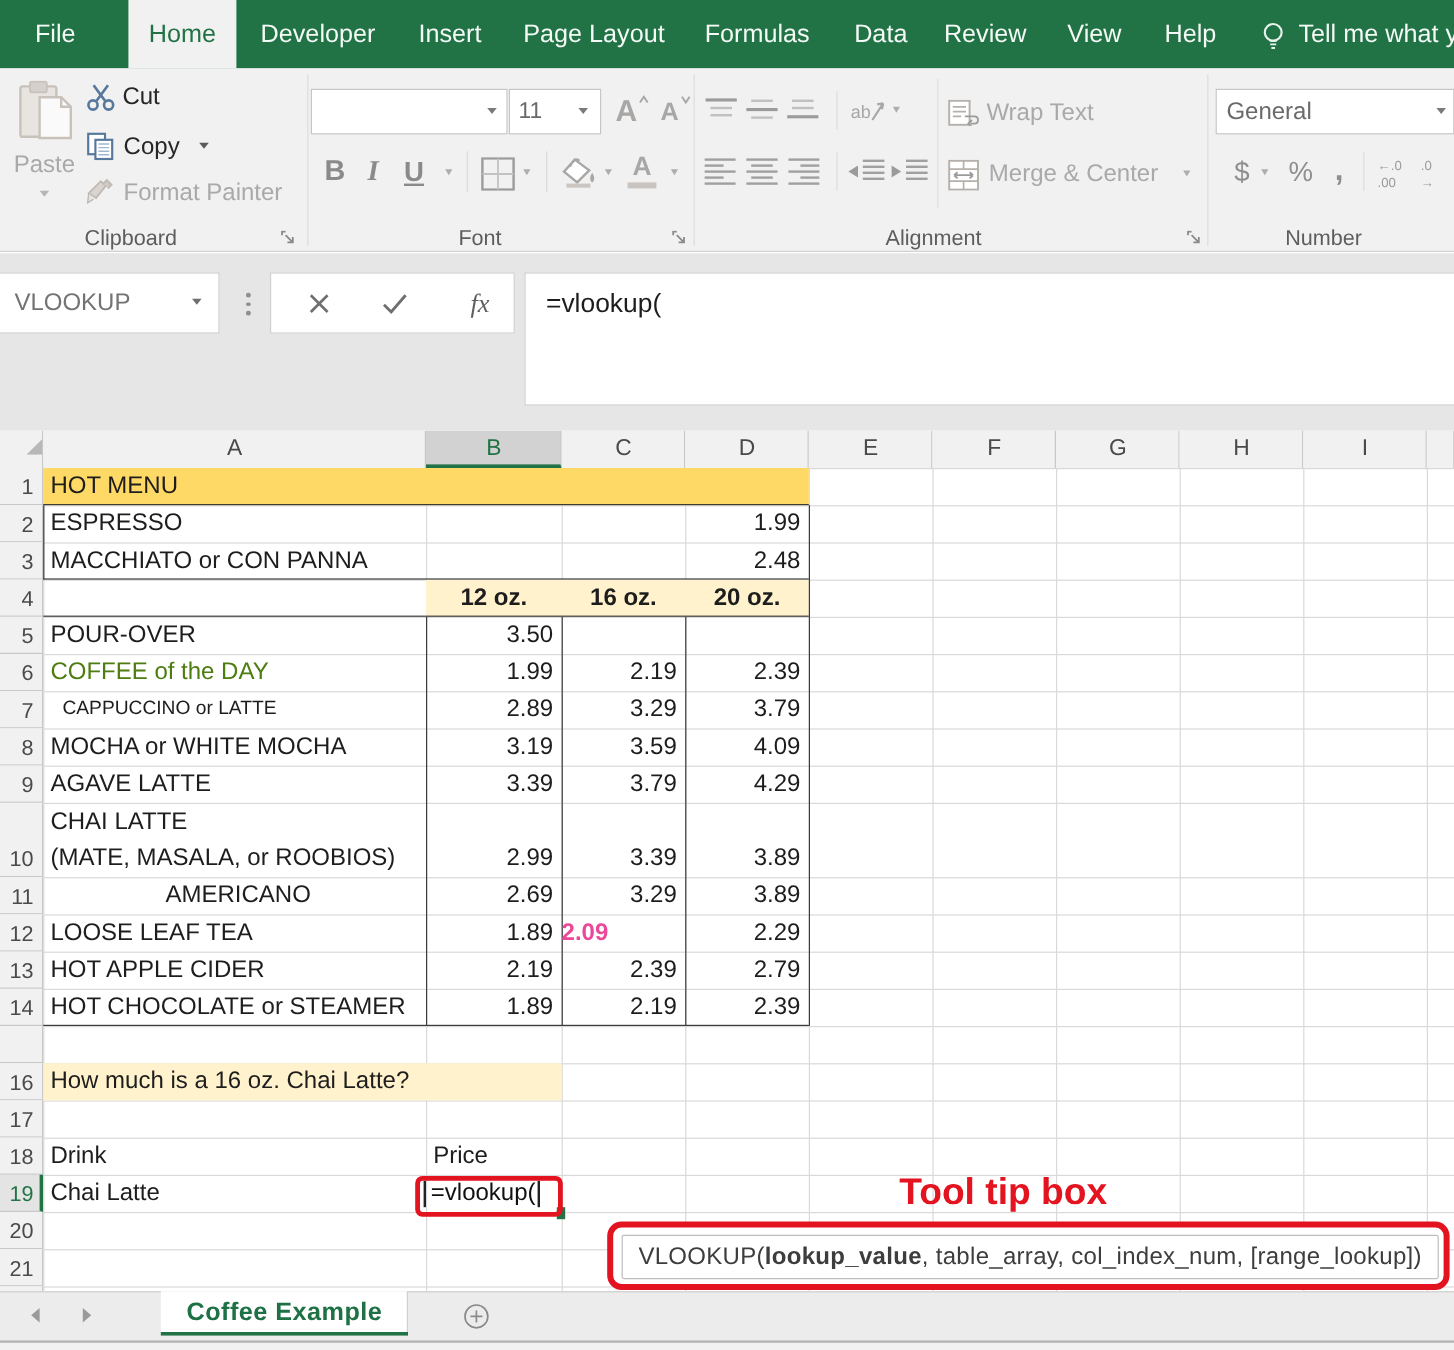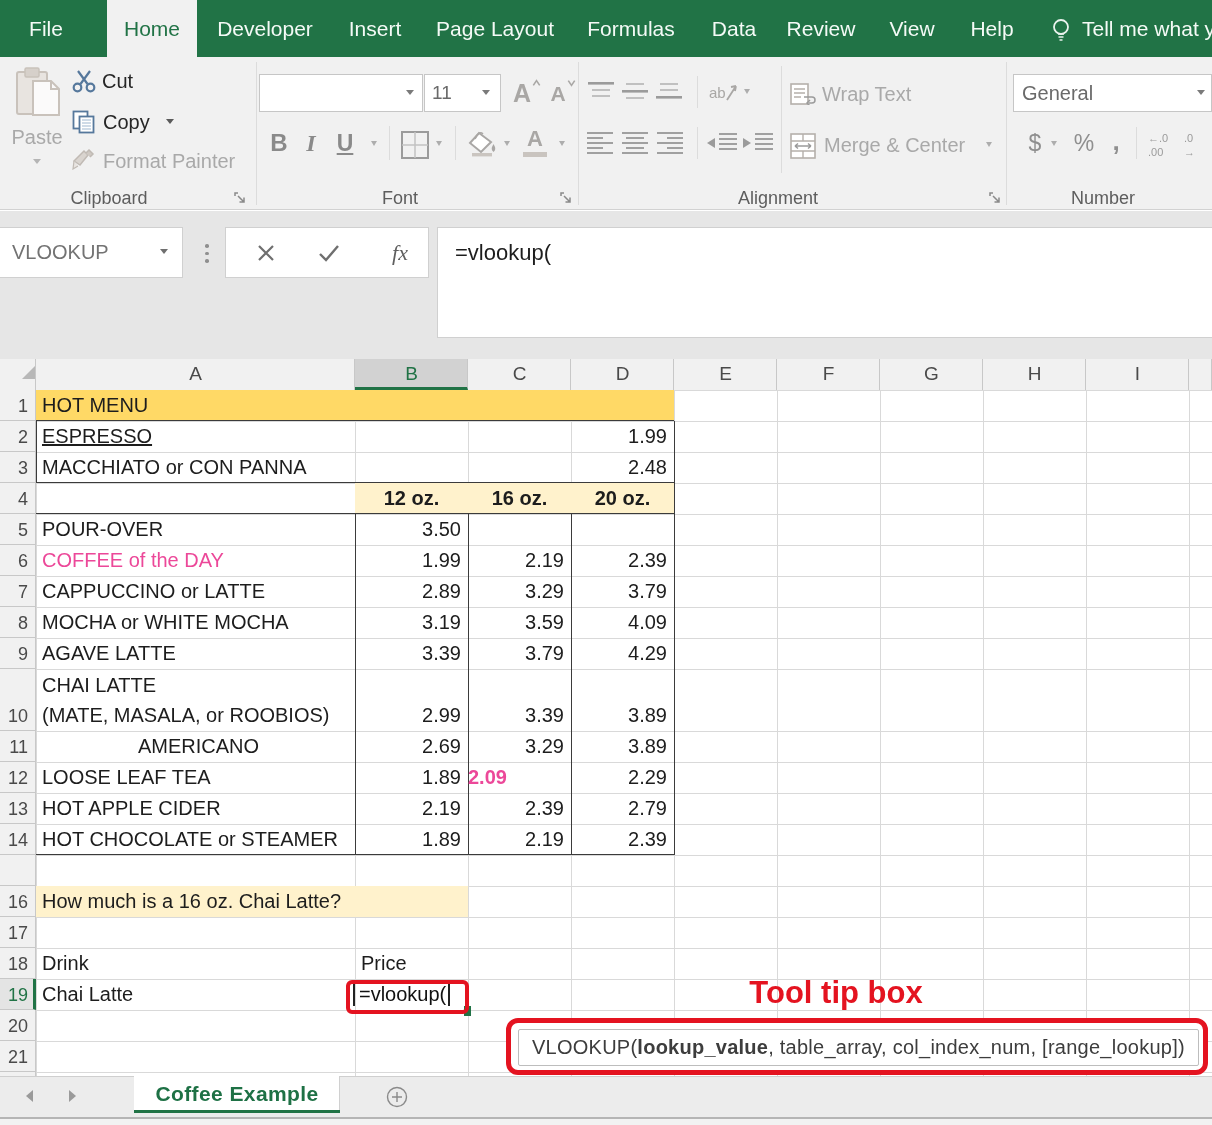--- a/index.html
+++ b/index.html
@@ -313,34 +313,34 @@
 <div style="position:absolute;left:36px;top:420px;width:638px;height:1px;background:#3b3b3b;"></div>
 <div style="position:absolute;left:36px;top:482px;width:638px;height:1px;background:#3b3b3b;"></div>
 <div style="position:absolute;left:36px;top:513px;width:638px;height:1px;background:#3b3b3b;"></div>
 <div style="position:absolute;left:36px;top:854px;width:638px;height:1px;background:#3b3b3b;"></div>
 <div style="position:absolute;left:36px;top:421px;width:1px;height:62px;background:#3b3b3b;"></div>
 <div style="position:absolute;left:674px;top:421px;width:1px;height:434px;background:#3b3b3b;"></div>
 <div style="position:absolute;left:355px;top:514px;width:1px;height:341px;background:#3b3b3b;"></div>
 <div style="position:absolute;left:468px;top:514px;width:1px;height:341px;background:#3b3b3b;"></div>
 <div style="position:absolute;left:571px;top:514px;width:1px;height:341px;background:#3b3b3b;"></div>
 <div style="position:absolute;left:36px;top:390px;width:319px;height:30px;font-size:20px;color:#1d1d1d;text-align:left;font-weight:normal;line-height:30px;white-space:nowrap;overflow:hidden;padding-left:6px;">HOT MENU</div>
-<div style="position:absolute;left:36px;top:421px;width:319px;height:30px;font-size:20px;color:#1d1d1d;text-align:left;font-weight:normal;line-height:30px;white-space:nowrap;overflow:hidden;padding-left:6px;text-decoration:underline;">ESPRESSO</div>
+<div style="position:absolute;left:36px;top:421px;width:319px;height:30px;font-size:20px;color:#1d1d1d;text-align:left;font-weight:normal;line-height:30px;white-space:nowrap;overflow:hidden;padding-left:6px;">ESPRESSO</div>
 <div style="position:absolute;left:571px;top:421px;width:103px;height:30px;font-size:20px;color:#1d1d1d;text-align:right;font-weight:normal;line-height:30px;white-space:nowrap;overflow:hidden;padding-right:7px;">1.99</div>
 <div style="position:absolute;left:36px;top:452px;width:319px;height:30px;font-size:20px;color:#1d1d1d;text-align:left;font-weight:normal;line-height:30px;white-space:nowrap;overflow:hidden;padding-left:6px;">MACCHIATO or CON PANNA</div>
 <div style="position:absolute;left:571px;top:452px;width:103px;height:30px;font-size:20px;color:#1d1d1d;text-align:right;font-weight:normal;line-height:30px;white-space:nowrap;overflow:hidden;padding-right:7px;">2.48</div>
 <div style="position:absolute;left:355px;top:483px;width:113px;height:30px;font-size:20px;color:#1d1d1d;text-align:center;font-weight:bold;line-height:30px;white-space:nowrap;overflow:hidden;">12 oz.</div>
 <div style="position:absolute;left:468px;top:483px;width:103px;height:30px;font-size:20px;color:#1d1d1d;text-align:center;font-weight:bold;line-height:30px;white-space:nowrap;overflow:hidden;">16 oz.</div>
 <div style="position:absolute;left:571px;top:483px;width:103px;height:30px;font-size:20px;color:#1d1d1d;text-align:center;font-weight:bold;line-height:30px;white-space:nowrap;overflow:hidden;">20 oz.</div>
 <div style="position:absolute;left:36px;top:514px;width:319px;height:30px;font-size:20px;color:#1d1d1d;text-align:left;font-weight:normal;line-height:30px;white-space:nowrap;overflow:hidden;padding-left:6px;">POUR-OVER</div>
 <div style="position:absolute;left:355px;top:514px;width:113px;height:30px;font-size:20px;color:#1d1d1d;text-align:right;font-weight:normal;line-height:30px;white-space:nowrap;overflow:hidden;padding-right:7px;">3.50</div>
-<div style="position:absolute;left:36px;top:545px;width:319px;height:30px;font-size:20px;color:#ec4899;text-align:left;font-weight:normal;line-height:30px;white-space:nowrap;overflow:hidden;padding-left:6px;">COFFEE of the DAY</div>
+<div style="position:absolute;left:36px;top:545px;width:319px;height:30px;font-size:20px;color:#4d7c0f;text-align:left;font-weight:normal;line-height:30px;white-space:nowrap;overflow:hidden;padding-left:6px;">COFFEE of the DAY</div>
 <div style="position:absolute;left:355px;top:545px;width:113px;height:30px;font-size:20px;color:#1d1d1d;text-align:right;font-weight:normal;line-height:30px;white-space:nowrap;overflow:hidden;padding-right:7px;">1.99</div>
 <div style="position:absolute;left:468px;top:545px;width:103px;height:30px;font-size:20px;color:#1d1d1d;text-align:right;font-weight:normal;line-height:30px;white-space:nowrap;overflow:hidden;padding-right:7px;">2.19</div>
 <div style="position:absolute;left:571px;top:545px;width:103px;height:30px;font-size:20px;color:#1d1d1d;text-align:right;font-weight:normal;line-height:30px;white-space:nowrap;overflow:hidden;padding-right:7px;">2.39</div>
-<div style="position:absolute;left:36px;top:576px;width:319px;height:30px;font-size:20px;color:#1d1d1d;text-align:left;font-weight:normal;line-height:30px;white-space:nowrap;overflow:hidden;padding-left:6px;">CAPPUCCINO or LATTE</div>
+<div style="position:absolute;left:36px;top:576px;width:319px;height:30px;font-size:16px;color:#1d1d1d;text-align:left;font-weight:normal;line-height:30px;white-space:nowrap;overflow:hidden;padding-left:16px;">CAPPUCCINO or LATTE</div>
 <div style="position:absolute;left:355px;top:576px;width:113px;height:30px;font-size:20px;color:#1d1d1d;text-align:right;font-weight:normal;line-height:30px;white-space:nowrap;overflow:hidden;padding-right:7px;">2.89</div>
 <div style="position:absolute;left:468px;top:576px;width:103px;height:30px;font-size:20px;color:#1d1d1d;text-align:right;font-weight:normal;line-height:30px;white-space:nowrap;overflow:hidden;padding-right:7px;">3.29</div>
 <div style="position:absolute;left:571px;top:576px;width:103px;height:30px;font-size:20px;color:#1d1d1d;text-align:right;font-weight:normal;line-height:30px;white-space:nowrap;overflow:hidden;padding-right:7px;">3.79</div>
 <div style="position:absolute;left:36px;top:607px;width:319px;height:30px;font-size:20px;color:#1d1d1d;text-align:left;font-weight:normal;line-height:30px;white-space:nowrap;overflow:hidden;padding-left:6px;">MOCHA or WHITE MOCHA</div>
 <div style="position:absolute;left:355px;top:607px;width:113px;height:30px;font-size:20px;color:#1d1d1d;text-align:right;font-weight:normal;line-height:30px;white-space:nowrap;overflow:hidden;padding-right:7px;">3.19</div>
 <div style="position:absolute;left:468px;top:607px;width:103px;height:30px;font-size:20px;color:#1d1d1d;text-align:right;font-weight:normal;line-height:30px;white-space:nowrap;overflow:hidden;padding-right:7px;">3.59</div>
 <div style="position:absolute;left:571px;top:607px;width:103px;height:30px;font-size:20px;color:#1d1d1d;text-align:right;font-weight:normal;line-height:30px;white-space:nowrap;overflow:hidden;padding-right:7px;">4.09</div>
 <div style="position:absolute;left:36px;top:638px;width:319px;height:30px;font-size:20px;color:#1d1d1d;text-align:left;font-weight:normal;line-height:30px;white-space:nowrap;overflow:hidden;padding-left:6px;">AGAVE LATTE</div>
 <div style="position:absolute;left:355px;top:638px;width:113px;height:30px;font-size:20px;color:#1d1d1d;text-align:right;font-weight:normal;line-height:30px;white-space:nowrap;overflow:hidden;padding-right:7px;">3.39</div>
 <div style="position:absolute;left:468px;top:638px;width:103px;height:30px;font-size:20px;color:#1d1d1d;text-align:right;font-weight:normal;line-height:30px;white-space:nowrap;overflow:hidden;padding-right:7px;">3.79</div>

